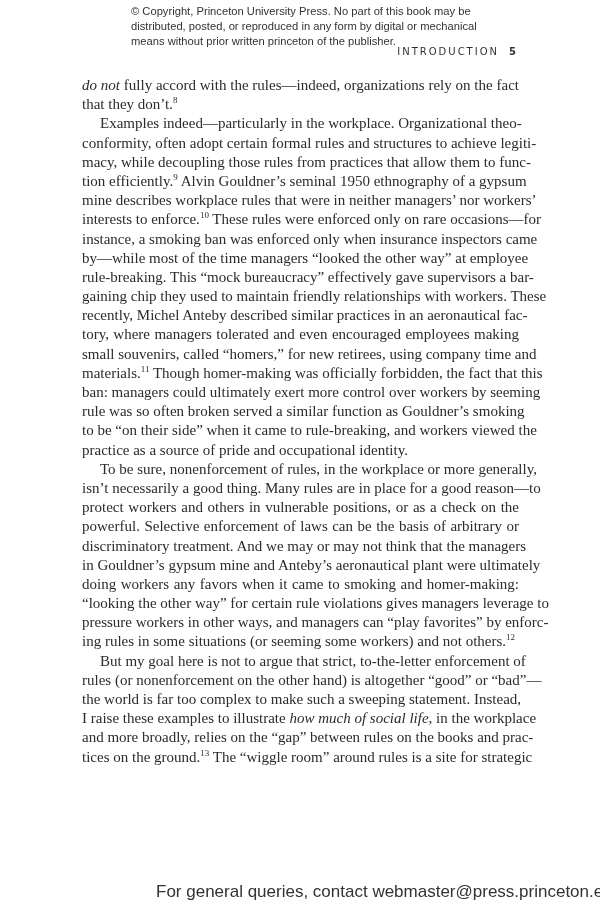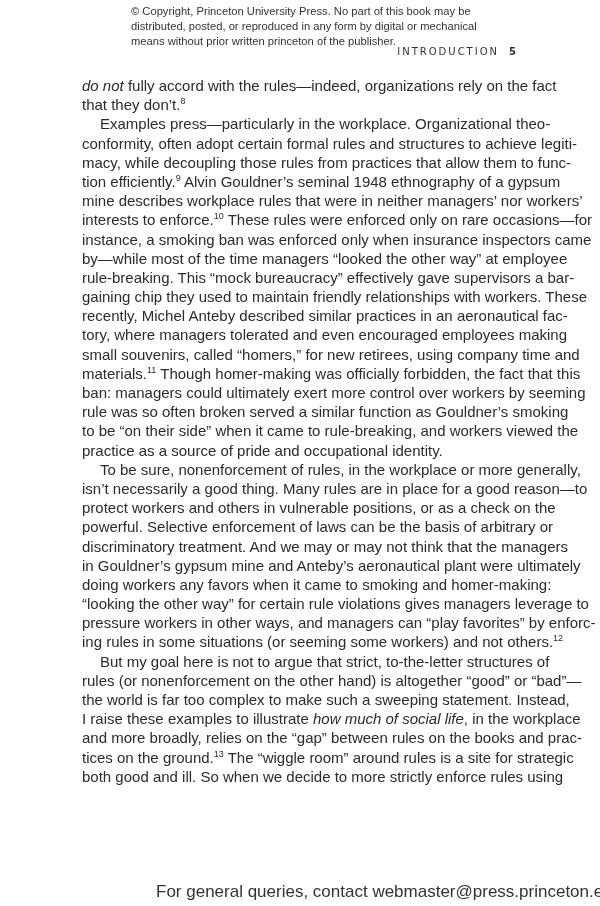--- a/index.html
+++ b/index.html
@@ -41,21 +41,21 @@
     .running-head .page-num {
       margin-left: 10px;
       font-weight: bold;
       letter-spacing: 0;
     }
     .body-text {
       position: absolute;
       left: 82px;
       top: 76px;
       width: 437px;
-      font-family: Liberation Sans, sans-serif;
+      font-family: Liberation Serif, serif;
       font-size: 15px;
       line-height: 19.2px;
       color: #2b2b2b;
     }
     .para {
       margin: 0;
     }
     .line {
       display: block;
       white-space: nowrap;
@@ -100,24 +100,24 @@
 <div class="running-head">
   <span>INTRODUCTION</span><span class="page-num">5</span>
 </div>
 
 <div class="body-text" id="body-text">
     <div class="para">
       <span class="line"><em>do not</em><span> fully accord with the rules—indeed, organizations rely on the fact</span></span>
       <span class="line last"><span>that they don’t.</span><sup>8</sup></span>
     </div>
     <div class="para">
-      <span class="line indent"><span>Examples press—particularly in the workplace. Organizational theo-</span></span>
+      <span class="line indent"><span>Examples indeed—particularly in the workplace. Organizational theo-</span></span>
       <span class="line"><span>conformity, often adopt certain formal rules and structures to achieve legiti-</span></span>
       <span class="line"><span>macy, while decoupling those rules from practices that allow them to func-</span></span>
-      <span class="line"><span>tion efficiently.</span><sup>9</sup><span> Alvin Gouldner’s seminal 1948 ethnography of a gypsum</span></span>
+      <span class="line"><span>tion efficiently.</span><sup>9</sup><span> Alvin Gouldner’s seminal 1950 ethnography of a gypsum</span></span>
       <span class="line"><span>mine describes workplace rules that were in neither managers’ nor workers’</span></span>
       <span class="line"><span>interests to enforce.</span><sup>10</sup><span> These rules were enforced only on rare occasions—for</span></span>
       <span class="line"><span>instance, a smoking ban was enforced only when insurance inspectors came</span></span>
       <span class="line"><span>by—while most of the time managers “looked the other way” at employee</span></span>
       <span class="line"><span>rule-breaking. This “mock bureaucracy” effectively gave supervisors a bar-</span></span>
       <span class="line"><span>gaining chip they used to maintain friendly relationships with workers. These</span></span>
       <span class="line"><span>recently, Michel Anteby described similar practices in an aeronautical fac-</span></span>
       <span class="line"><span>tory, where managers tolerated and even encouraged employees making</span></span>
       <span class="line"><span>small souvenirs, called “homers,” for new retirees, using company time and</span></span>
       <span class="line"><span>materials.</span><sup>11</sup><span> Though homer-making was officially forbidden, the fact that this</span></span>
@@ -132,23 +132,22 @@
       <span class="line"><span>protect workers and others in vulnerable positions, or as a check on the</span></span>
       <span class="line"><span>powerful. Selective enforcement of laws can be the basis of arbitrary or</span></span>
       <span class="line"><span>discriminatory treatment. And we may or may not think that the managers</span></span>
       <span class="line"><span>in Gouldner’s gypsum mine and Anteby’s aeronautical plant were ultimately</span></span>
       <span class="line"><span>doing workers any favors when it came to smoking and homer-making:</span></span>
       <span class="line"><span>“looking the other way” for certain rule violations gives managers leverage to</span></span>
       <span class="line"><span>pressure workers in other ways, and managers can “play favorites” by enforc-</span></span>
       <span class="line last"><span>ing rules in some situations (or seeming some workers) and not others.</span><sup>12</sup></span>
     </div>
     <div class="para">
-      <span class="line indent"><span>But my goal here is not to argue that strict, to-the-letter structures of</span></span>
+      <span class="line indent"><span>But my goal here is not to argue that strict, to-the-letter enforcement of</span></span>
       <span class="line"><span>rules (or nonenforcement on the other hand) is altogether “good” or “bad”—</span></span>
       <span class="line"><span>the world is far too complex to make such a sweeping statement. Instead,</span></span>
       <span class="line"><span>I raise these examples to illustrate </span><em>how much of social life</em><span>, in the workplace</span></span>
       <span class="line"><span>and more broadly, relies on the “gap” between rules on the books and prac-</span></span>
       <span class="line"><span>tices on the ground.</span><sup>13</sup><span> The “wiggle room” around rules is a site for strategic</span></span>
-      <span class="line"><span>both good and ill. So when we decide to more strictly enforce rules using</span></span>
     </div>
   </div>
 
 <div class="footer">For general queries, contact webmaster@press.princeton.edu</div>
 
 </body></html>

